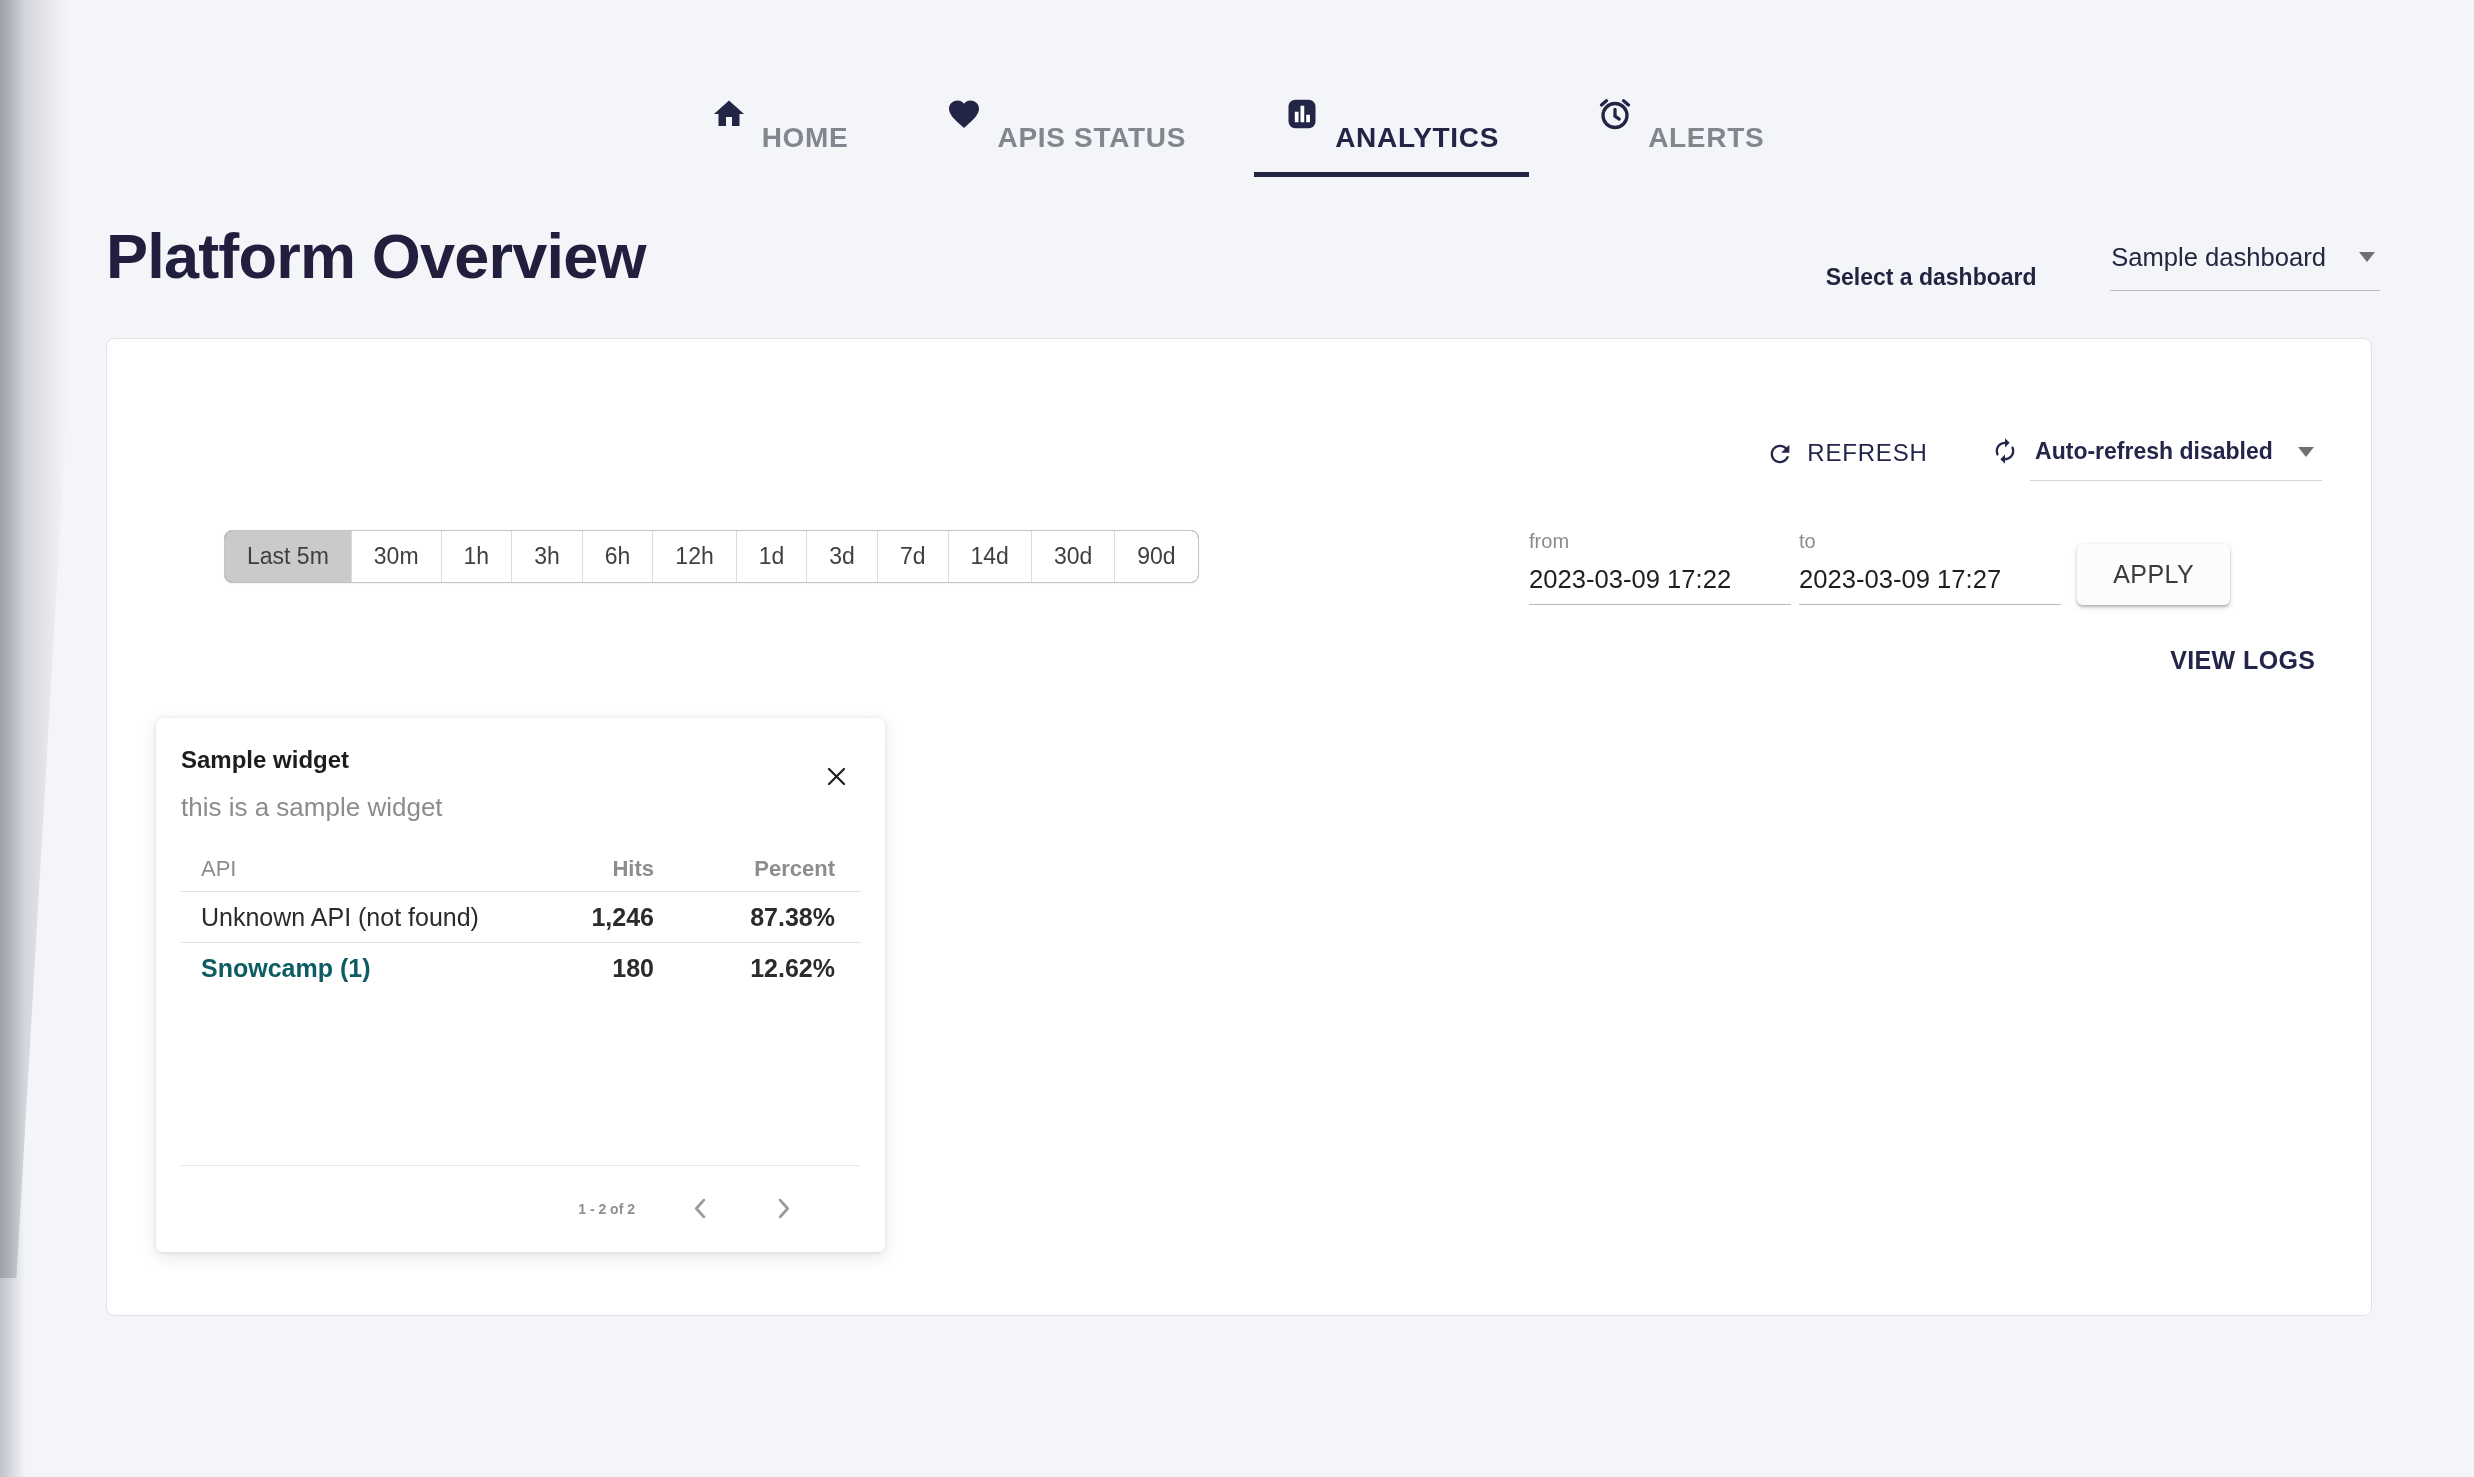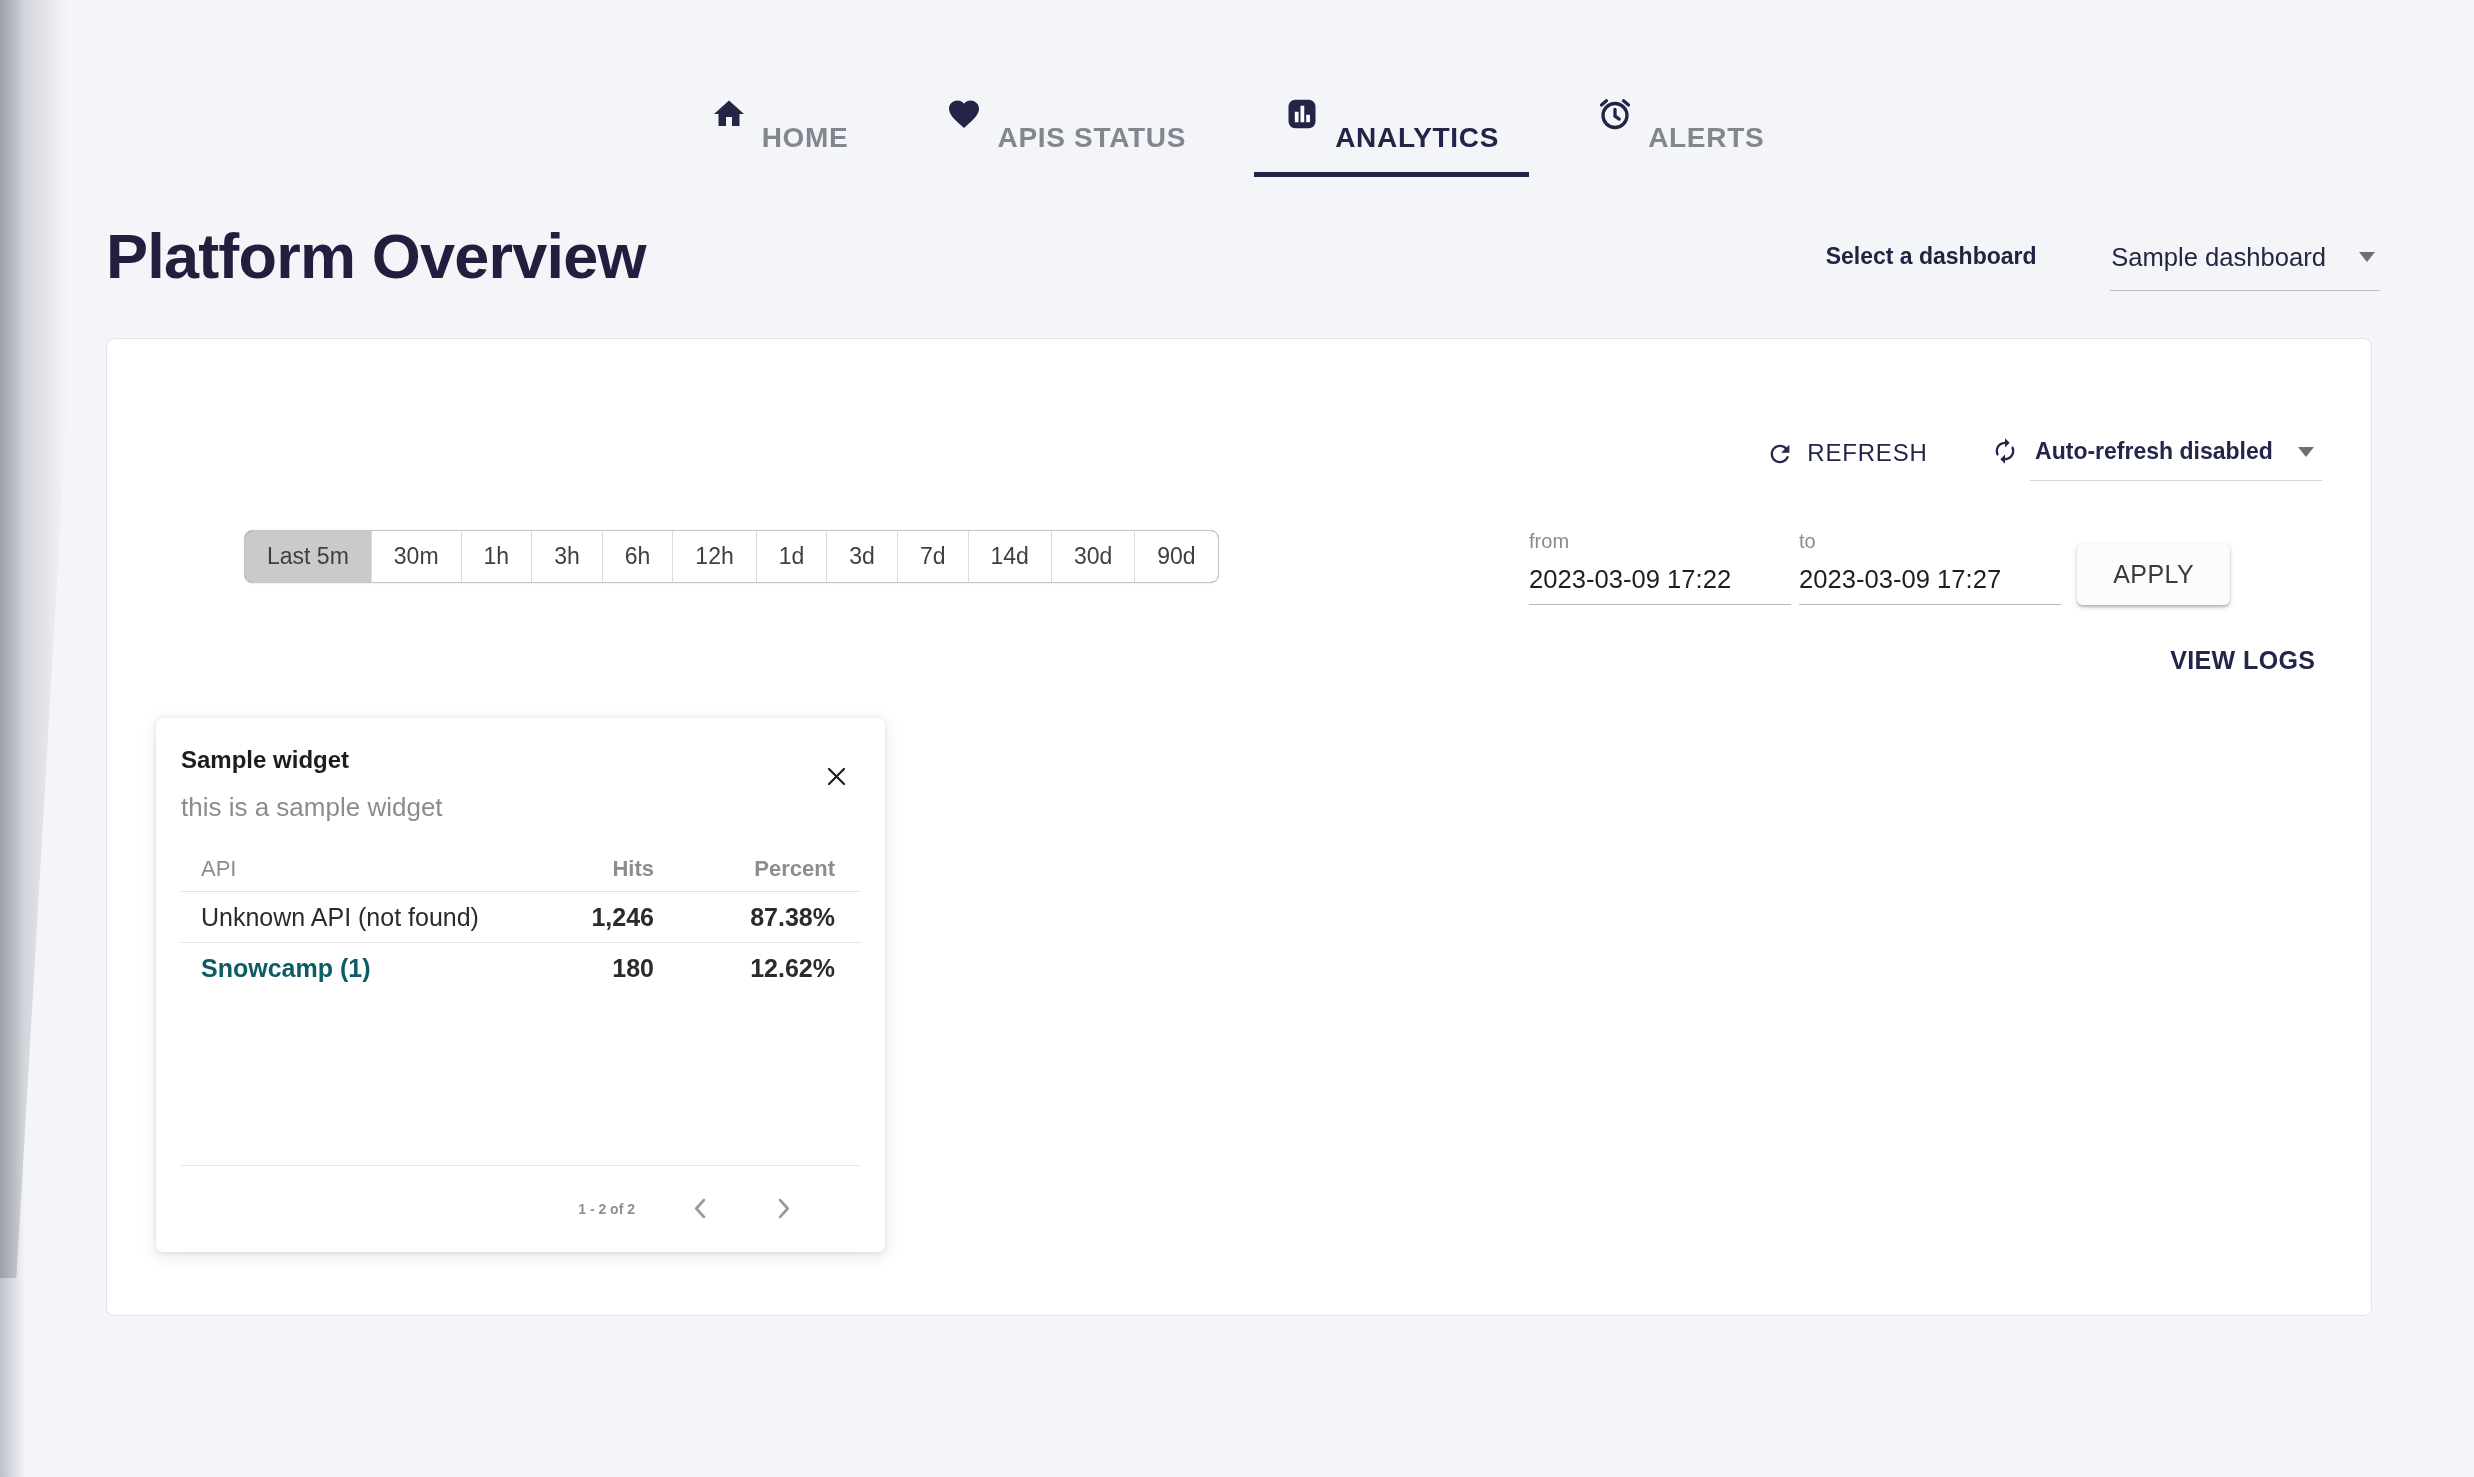--- a/index.html
+++ b/index.html
@@ -20,38 +20,38 @@
   
   .topnav{display:flex;justify-content:center;gap:38px;padding-top:69px;}
   .nav-item{display:flex;align-items:center;gap:15px;padding:5px 30px 18px 30px;cursor:pointer;border-bottom:5px solid transparent;}
   .nav-item .lbl{font-size:28px;font-weight:700;letter-spacing:0.7px;color:#83858f;margin-top:48px;}
   .nav-item.active{border-bottom-color:#222546;}
   .nav-item.active .lbl{color:#222546;}
   .nav-icon{width:36px;height:36px;display:block;}
   
   .header-row{display:flex;align-items:center;margin:43px 95px 0 106px;}
   .page-title{font-size:63px;font-weight:700;letter-spacing:-0.8px;color:#211e3e;}
-  .dash-group{margin-left:auto;display:flex;align-items:flex-start;gap:73px;margin-top:21.4px;}
+  .dash-group{margin-left:auto;display:flex;align-items:flex-end;gap:73px;margin-top:21.4px;}
   .dash-label{font-size:23px;font-weight:700;color:#21243f;}
   .dash-select{display:flex;align-items:center;gap:33px;border-bottom:1.6px solid #bdbdbd;padding:0 5px 18px 1.6px;cursor:pointer;}
   .dash-select .val{font-size:25.6px;color:#262640;}
   .tri{width:0;height:0;border-left:8.2px solid transparent;border-right:8.2px solid transparent;border-top:10px solid #6f6f74;}
   
   .main-card{margin:46px 103px 0 106px;height:978px;background:#fff;border:1.6px solid #e0e3e9;border-radius:8.2px;
     padding:0 49px;display:flex;flex-direction:column;}
   .refresh-row{margin-top:96px;display:flex;justify-content:flex-end;align-items:flex-start;gap:63px;}
   .refresh-btn{display:flex;align-items:center;gap:13px;cursor:pointer;padding-top:3.3px;}
   .refresh-btn .lbl{font-size:24px;font-weight:400;letter-spacing:0.8px;color:#23264a;}
   .auto-group{display:flex;align-items:flex-start;gap:11.5px;}
   .auto-box{display:flex;align-items:center;gap:25px;border-bottom:1.6px solid #d6d6d6;padding:3.3px 8.2px 15px 5px;cursor:pointer;}
   .auto-box .lbl{font-size:23px;font-weight:700;color:#23264a;}
   .sicon{width:28px;height:28px;display:block;margin-top:1.6px;}
   
   .time-row{margin-top:49px;display:flex;align-items:flex-start;justify-content:space-between;}
-  .range-group{margin-left:88px;display:flex;border:1.6px solid #c5c5c5;border-radius:8.2px;overflow:hidden;background:#4d7c0f;
+  .range-group{margin-left:68px;display:flex;border:1.6px solid #c5c5c5;border-radius:8.2px;overflow:hidden;background:#4d7c0f;
     box-shadow:0 0.8px 1.6px rgba(0,0,0,.06);}
   .range-btn{height:51px;padding:0 22px;display:flex;align-items:center;font-size:23px;color:#3f3f3f;background:#fff;
     border:none;border-left:1.6px solid #dcdcdc;cursor:pointer;font-family:inherit;white-space:nowrap;}
   .range-btn:first-child{border-left:none;}
   .range-btn.selected{background:#cacaca;}
   .fields{display:flex;align-items:flex-end;gap:8px;margin-right:92px;}
   .field{width:262px;}
   .field .flabel{font-size:20px;color:#8b8b8b;margin-bottom:11.5px;}
   .field .fvalue{font-size:25.6px;color:#1f1f1f;border-bottom:1.6px solid #b9b9b9;padding-bottom:10px;}
   .apply-btn{margin-left:8.2px;height:61px;padding:0 36px;font-size:25px;color:#3a3a40;background:#fcfcfc;border:none;

